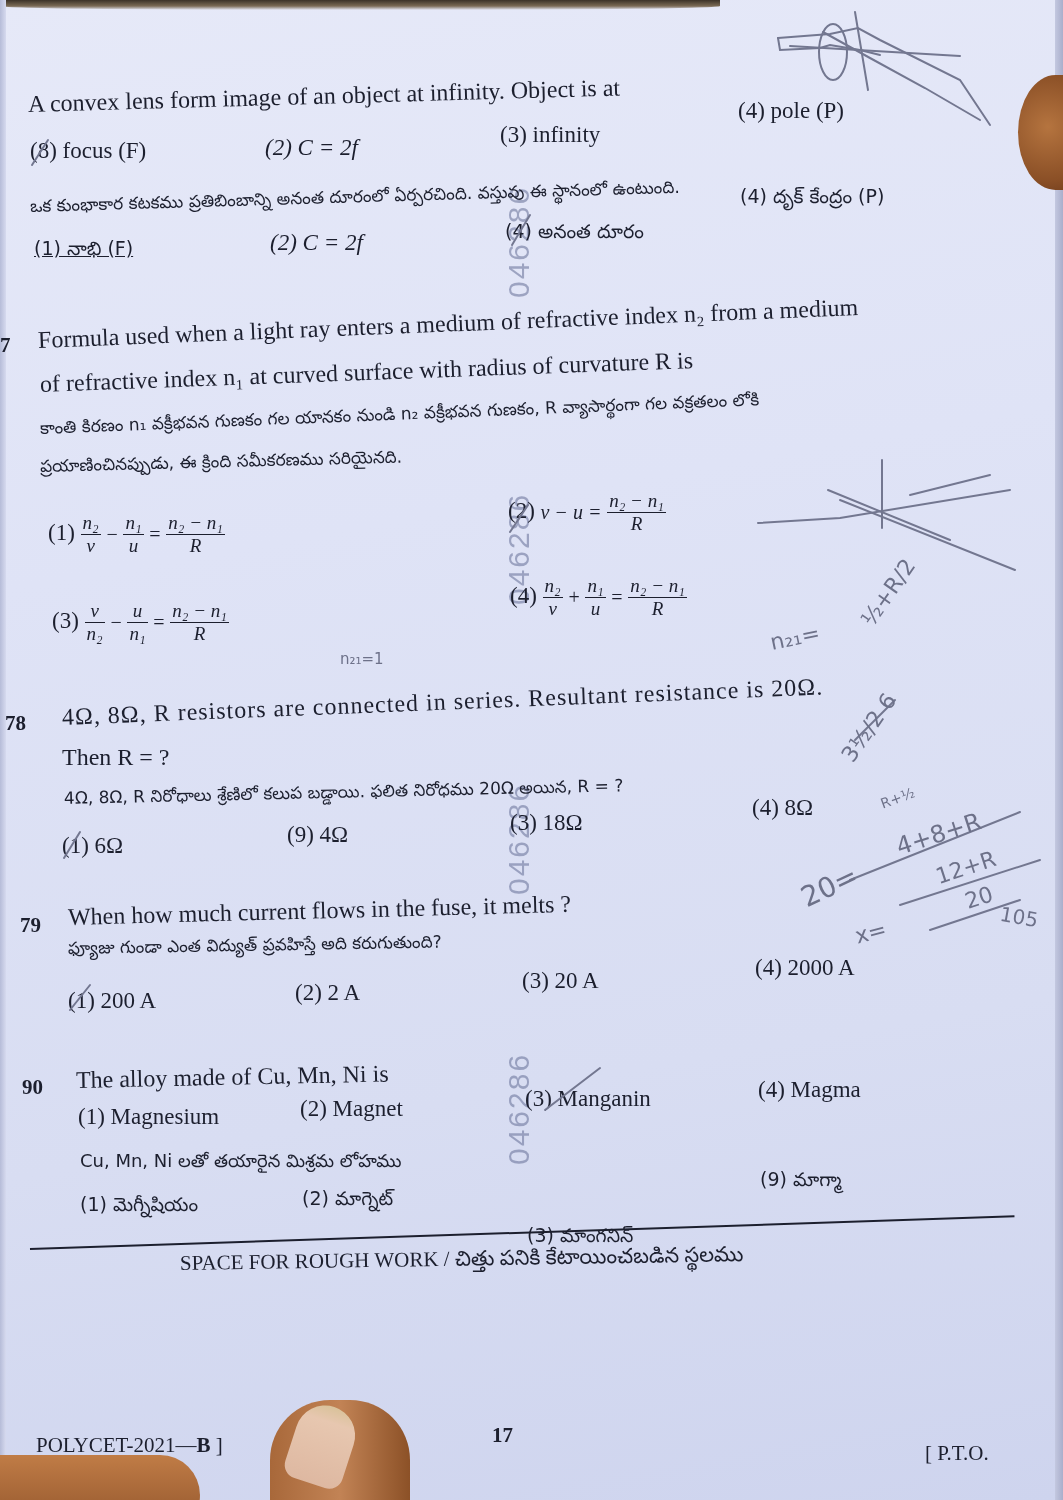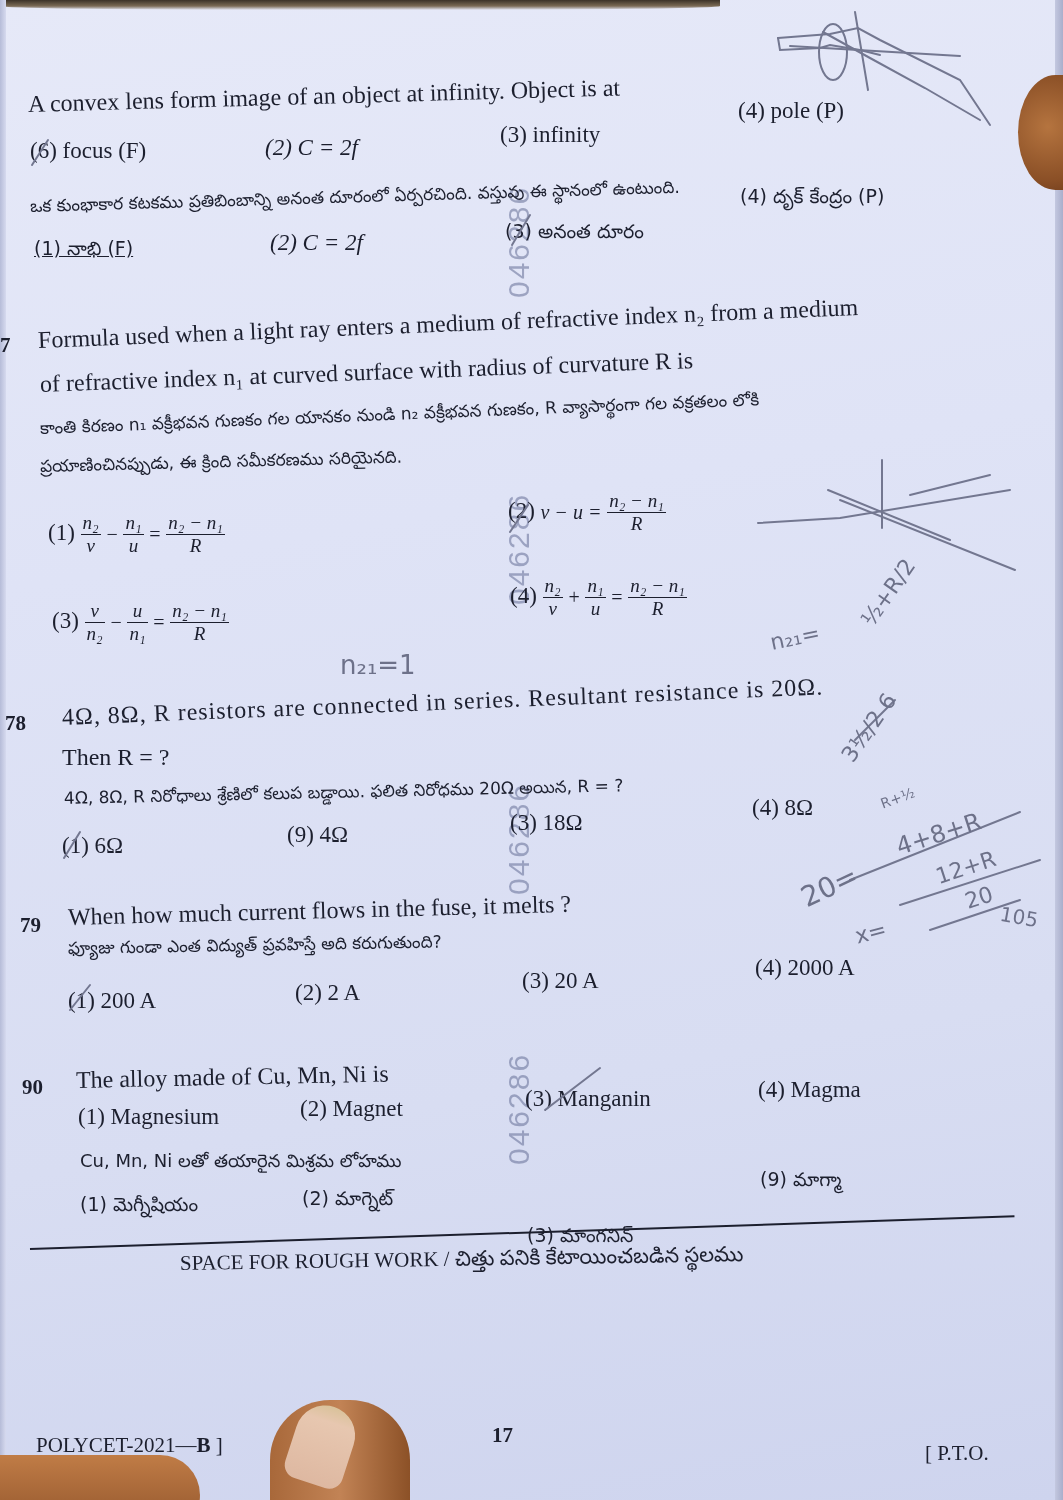--- a/index.html
+++ b/index.html
@@ -80,28 +80,28 @@
   <div class="left-edge"></div>
   <div class="right-edge"></div>
 
   <div class="watermark" style="left:502px; top:298px;">046286</div>
   <div class="watermark" style="left:502px; top:605px;">046286</div>
   <div class="watermark" style="left:502px; top:895px;">046286</div>
   <div class="watermark" style="left:502px; top:1165px;">046286</div>
 
   <div>
     <div class="line" style="left:28px; top:92px; transform:rotate(-1.6deg);">A convex lens form image of an object at infinity. Object is at</div>
-    <div class="opt" style="left:30px; top:138px;">(6) focus (F)</div>
+    <div class="opt" style="left:30px; top:138px;">(8) focus (F)</div>
     <div class="opt it" style="left:265px; top:135px;">(2) C = 2f</div>
     <div class="opt" style="left:500px; top:122px;">(3) infinity</div>
     <div class="opt" style="left:738px; top:98px;">(4) pole (P)</div>
     <div class="line te" style="left:30px; top:198px; transform:rotate(-1.7deg);">ఒక కుంభాకార కటకము ప్రతిబింబాన్ని అనంత దూరంలో ఏర్పరచింది. వస్తువు ఈ స్థానంలో ఉంటుంది.</div>
     <div class="opt te" style="left:34px; top:237px; font-size:19px;text-decoration:underline;">(1) నాభి (F)</div>
     <div class="opt it" style="left:270px; top:230px;">(2) C = 2f</div>
-    <div class="opt te" style="left:505px; top:220px; font-size:19px;">(3) అనంత దూరం</div>
+    <div class="opt te" style="left:505px; top:220px; font-size:19px;">(4) అనంత దూరం</div>
     <div class="opt te" style="left:740px; top:185px; font-size:19px;">(4) దృక్ కేంద్రం (P)</div>
   </div>
 
   <div>
     <div class="line qnum" style="left:0px; top:335px;">7</div>
     <div class="line" style="left:38px; top:328px; transform:rotate(-2.3deg); font-size:24px;">Formula used when a light ray enters a medium of refractive index n₂ from a medium</div>
     <div class="line" style="left:40px; top:372px; transform:rotate(-2.1deg);">of refractive index n₁ at curved surface with radius of curvature R is</div>
     <div class="line te" style="left:40px; top:420px; transform:rotate(-2.3deg);">కాంతి కిరణం n₁ వక్రీభవన గుణకం గల యానకం నుండి n₂ వక్రీభవన గుణకం, R వ్యాసార్థంగా గల వక్రతలం లోకి</div>
     <div class="line te" style="left:40px; top:458px; transform:rotate(-1.5deg);">ప్రయాణించినప్పుడు, ఈ క్రింది సమీకరణము సరియైనది.</div>
 
@@ -197,21 +197,21 @@
       <path d="M70 1010 L90 985"></path>
       <path d="M545 1110 L600 1068"></path>
 
       <path d="M855 740 L895 700"></path>
       <path d="M850 880 L1020 812"></path>
       <path d="M900 905 L1040 860"></path>
       <path d="M930 930 L1020 900"></path>
     </g>
   </svg>
   <div class="pencil" style="left:770px; top:625px; font-size:22px; transform:rotate(-12deg);">n₂₁=</div>
-  <div class="pencil" style="left:340px; top:650px; font-size:26px;">n₂₁=1</div>
+  <div class="pencil" style="left:340px; top:650px; font-size:15px;">n₂₁=1</div>
   <div class="pencil" style="left:850px; top:580px; font-size:22px; transform:rotate(-55deg);">½+R/2</div>
   <div class="pencil" style="left:830px; top:715px; font-size:22px; transform:rotate(-55deg);">3½/2 6</div>
   <div class="pencil" style="left:880px; top:790px; font-size:14px; transform:rotate(-20deg);">R+½</div>
   <div class="pencil" style="left:800px; top:870px; font-size:28px; transform:rotate(-25deg);">20=</div>
   <div class="pencil" style="left:895px; top:820px; font-size:24px; transform:rotate(-18deg);">4+8+R</div>
   <div class="pencil" style="left:935px; top:855px; font-size:22px; transform:rotate(-18deg);">12+R</div>
   <div class="pencil" style="left:965px; top:885px; font-size:22px; transform:rotate(-18deg);">20</div>
   <div class="pencil" style="left:855px; top:920px; font-size:22px; transform:rotate(-15deg);">x=</div>
   <div class="pencil" style="left:1000px; top:905px; font-size:20px; transform:rotate(10deg);">105</div>
 

